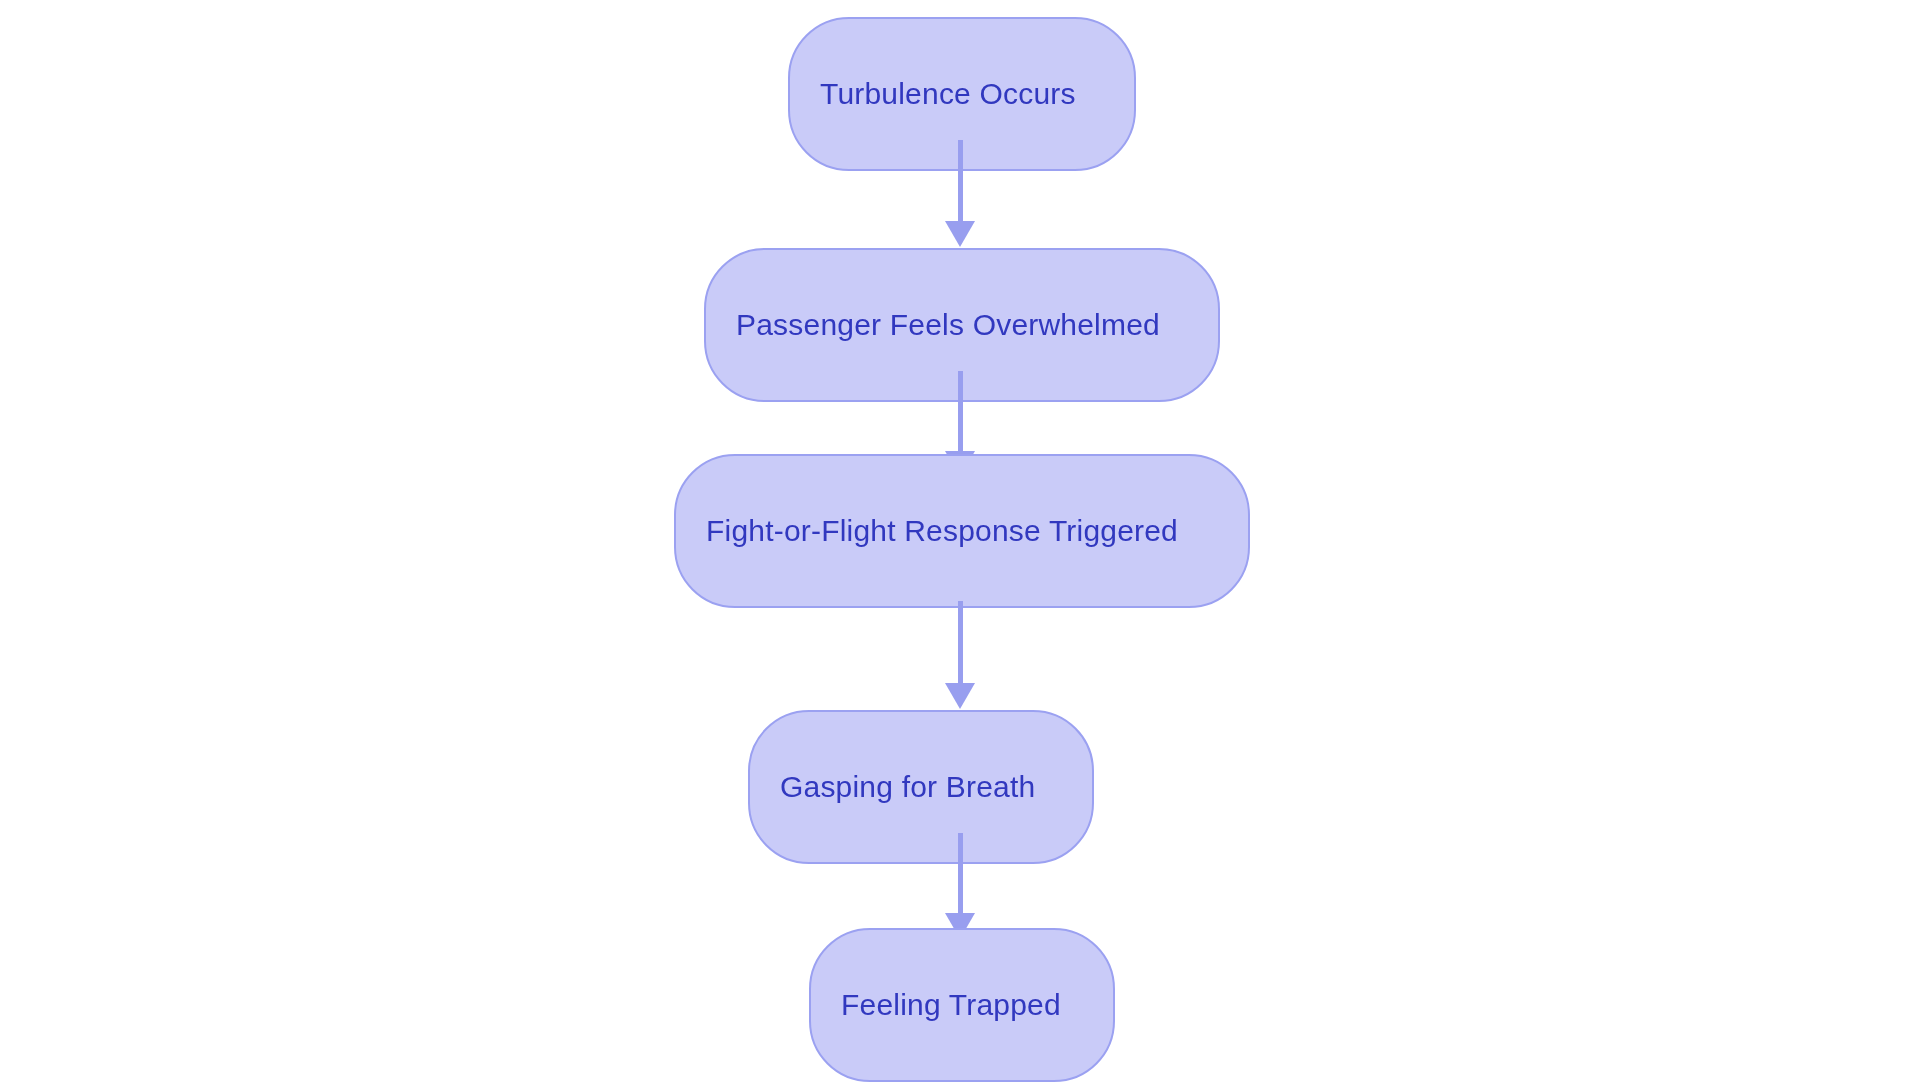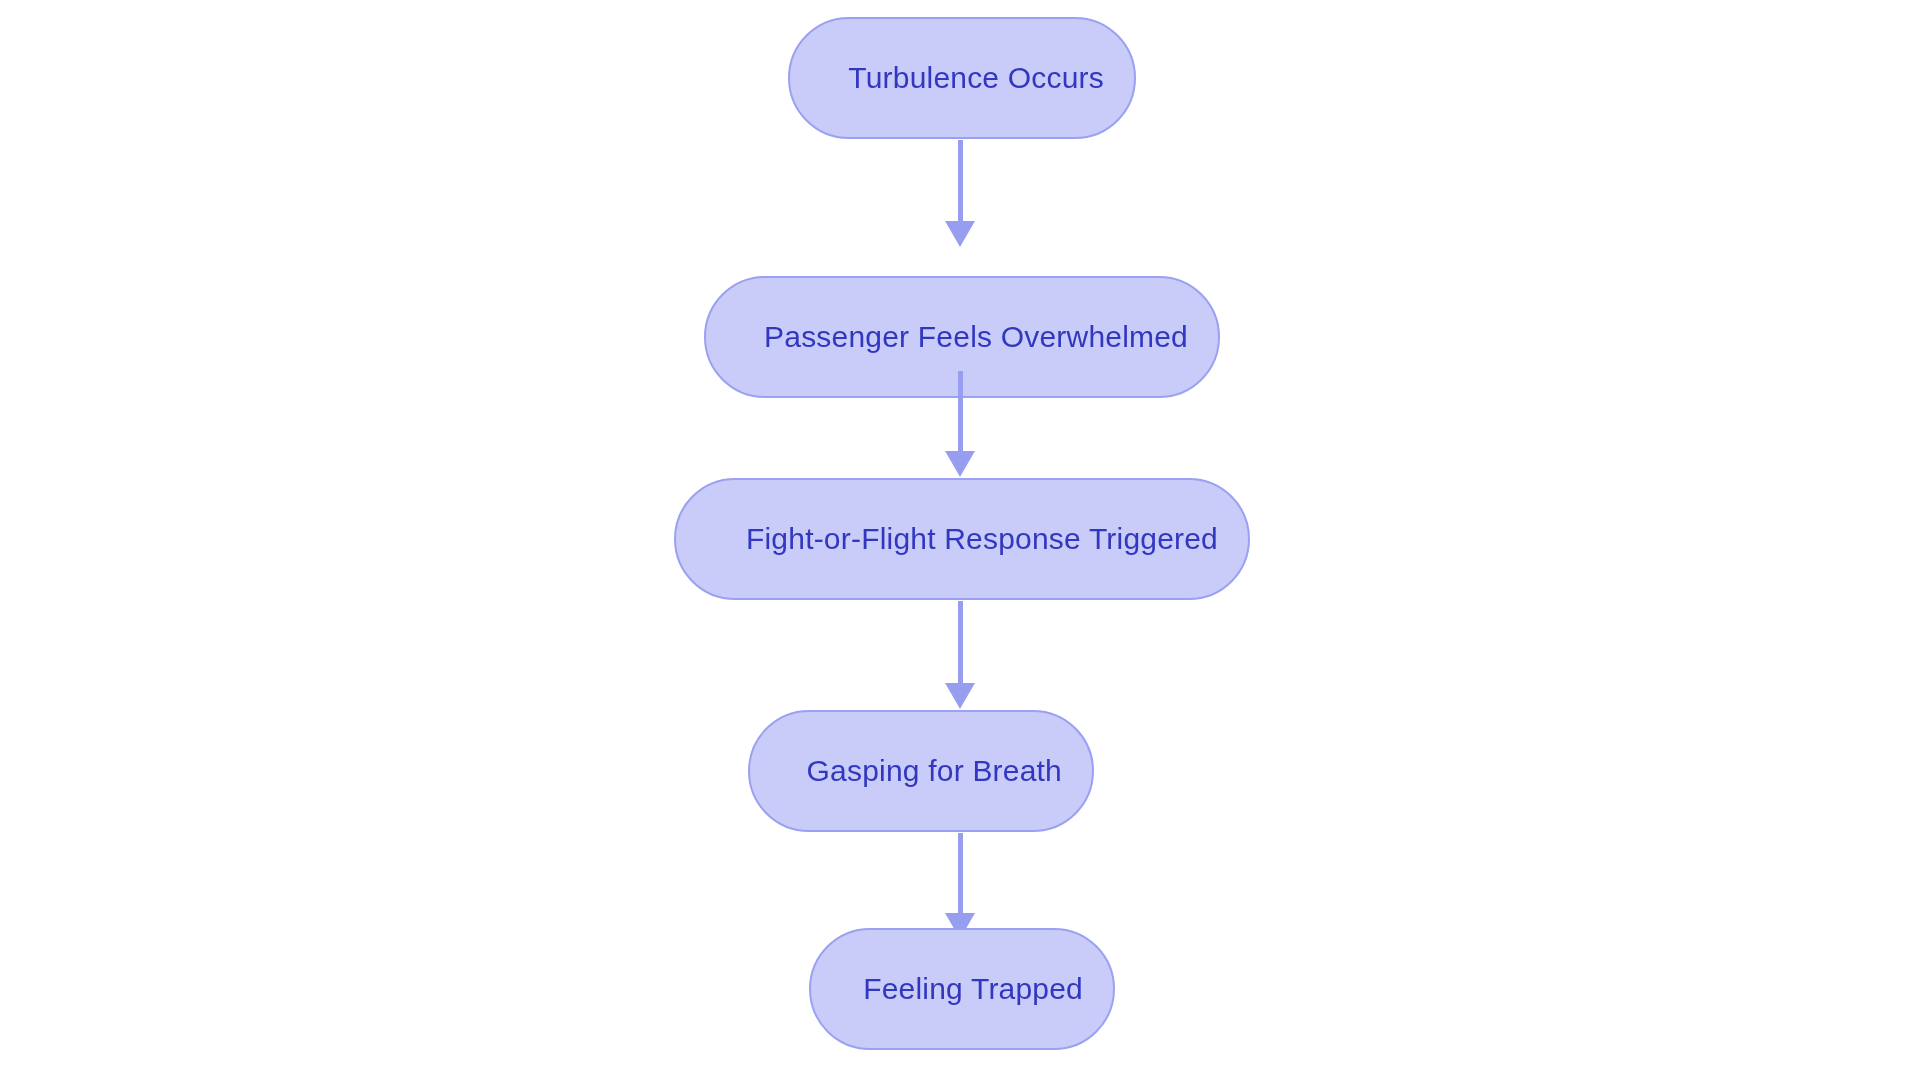--- a/index.html
+++ b/index.html
@@ -18,39 +18,39 @@
   }
   .canvas {
     position: relative;
     width: 1920px;
     height: 1083px;
     background: var(--background);
     overflow: hidden;
   }
   .node {
     position: absolute;
-    height: 122px;
+    height: 154px;
     border-radius: 61px;
     background: var(--node-fill);
     border: 2px solid var(--node-border);
     display: flex;
     align-items: center;
-    justify-content: flex-end;
+    justify-content: flex-start;
     padding: 0 30px;
   }
   .node-label {
     font-size: 30px;
     letter-spacing: 0.2px;
     color: var(--node-text);
     white-space: nowrap;
     text-align: center;
   }
   .node-1 { left: 788px; top: 17px;  width: 348px; }
-  .node-2 { left: 704px; top: 248px; width: 516px; margin-top: 28px; }
-  .node-3 { left: 674px; top: 478px; width: 576px; }
+  .node-2 { left: 704px; top: 248px; width: 516px; }
+  .node-3 { left: 674px; top: 454px; width: 576px; }
   .node-4 { left: 748px; top: 710px; width: 346px; }
   .node-5 { left: 809px; top: 928px; width: 306px; }
 
   .arrow {
     position: absolute;
     left: 945px;           
     width: 30px;
     display: flex;
     flex-direction: column;
     align-items: center;

